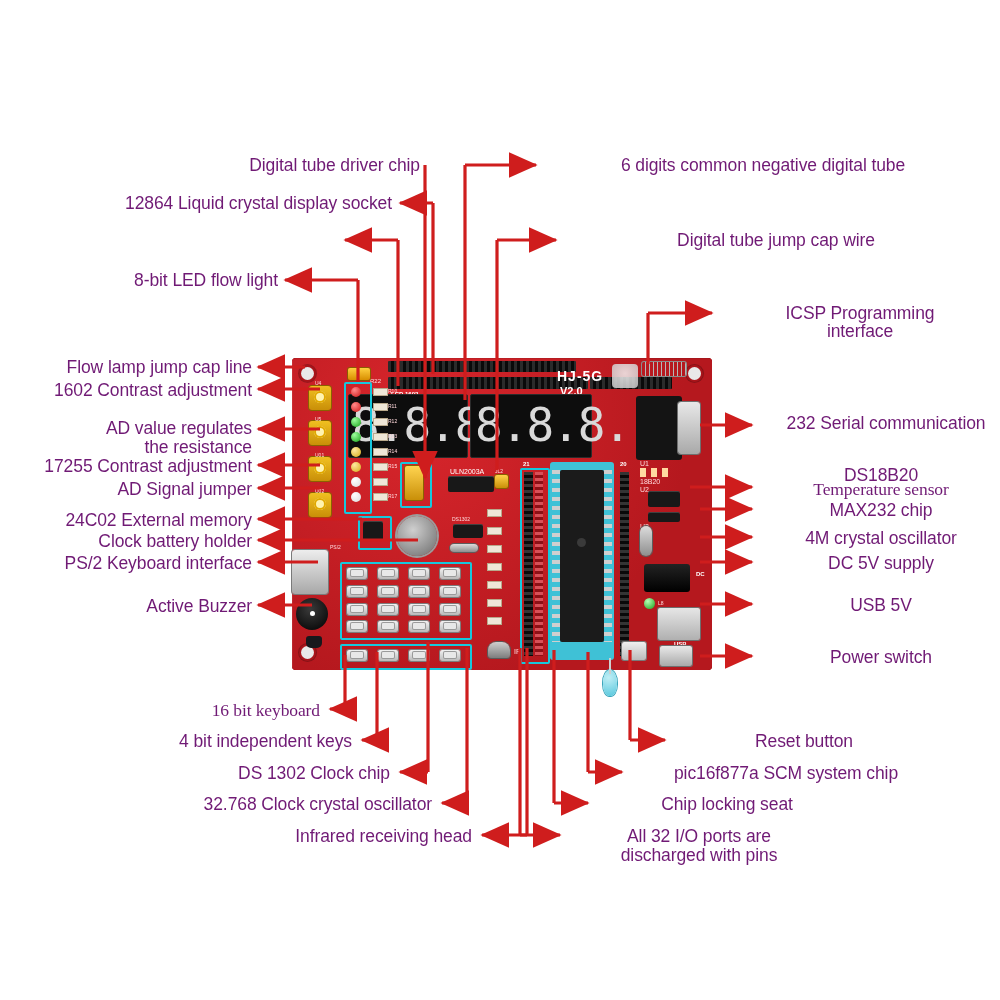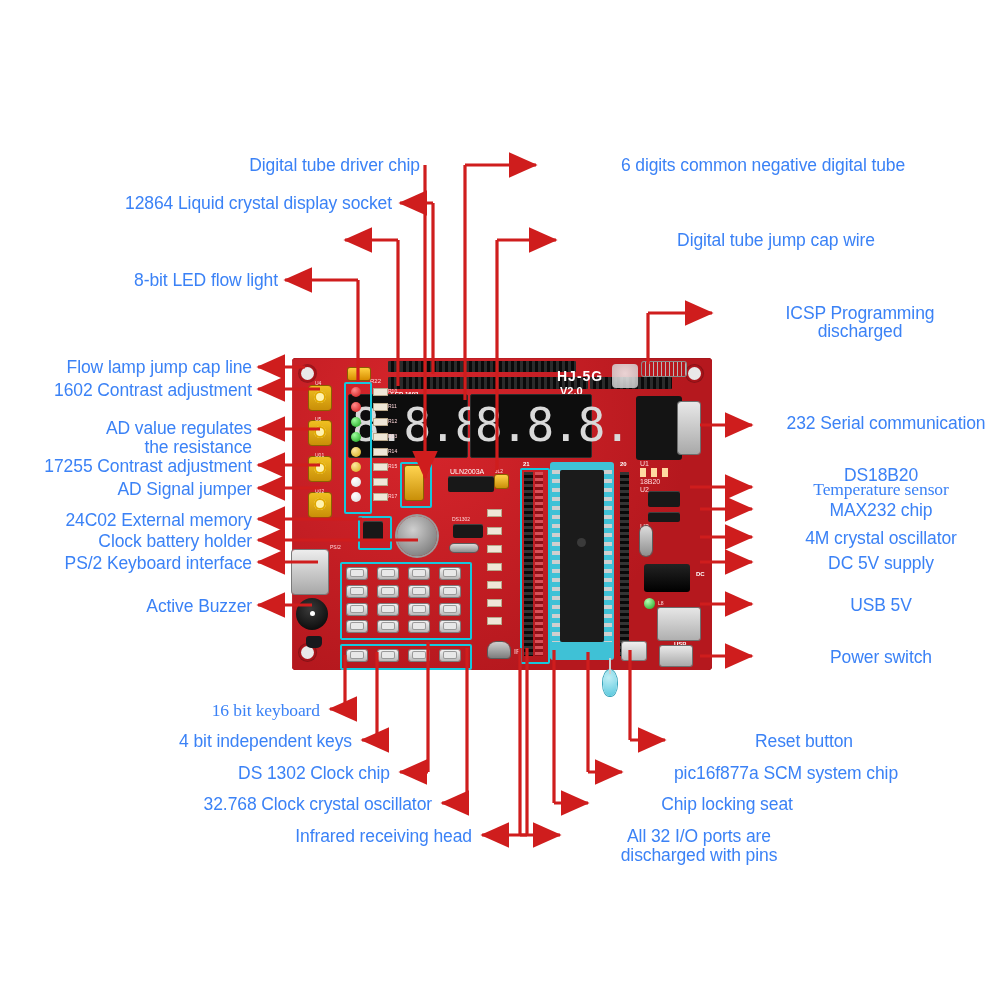--- a/index.html
+++ b/index.html
@@ -1,21 +1,21 @@
 <!DOCTYPE html>
 <html><head>
 <meta charset="utf-8">
 <style>
   html,body{margin:0;padding:0;background:#fff;}
   body{width:1000px;height:1000px;position:relative;overflow:hidden;
        font-family:"Liberation Sans","DejaVu Sans",sans-serif;}
   #stage{position:absolute;inset:0;width:1000px;height:1000px;background:#ffffff;}
 
   
-  .lbl{position:absolute;color:#3b82f6;font-size:17.5px;line-height:20px;
+  .lbl{position:absolute;color:#701a75;font-size:17.5px;line-height:20px;
        white-space:pre;letter-spacing:-0.1px;}
   .lbl.r{text-align:right;}
   .lbl.l{text-align:center;}
 
   
   #ann{position:absolute;left:0;top:0;width:1000px;height:1000px;pointer-events:none;}
 
   
   #board{position:absolute;left:292px;top:358px;width:420px;height:312px;
          background:#c41c22;border-radius:4px;
@@ -327,21 +327,21 @@
   <div class="lbl r" style="left:6px;top:456px;width:246px;">17255 Contrast adjustment</div>
   <div class="lbl r" style="left:60px;top:479px;width:192px;">AD Signal jumper</div>
   <div class="lbl r" style="left:10px;top:510px;width:242px;">24C02 External memory</div>
   <div class="lbl r" style="left:30px;top:531px;width:222px;">Clock battery holder</div>
   <div class="lbl r" style="left:20px;top:553px;width:232px;">PS/2 Keyboard interface</div>
   <div class="lbl r" style="left:60px;top:596px;width:192px;">Active Buzzer</div>
 
   <div class="lbl l" style="left:553px;top:155px;width:420px;">6 digits common negative digital tube</div>
   <div class="lbl l" style="left:586px;top:230px;width:380px;">Digital tube jump cap wire</div>
   <div class="lbl l" style="left:730px;top:303px;width:260px;">ICSP Programming</div>
-  <div class="lbl l" style="left:730px;top:321px;width:260px;">discharged</div>
+  <div class="lbl l" style="left:730px;top:321px;width:260px;">interface</div>
 
   <div class="lbl l" style="left:766px;top:413px;width:240px;">232 Serial communication</div>
   <div class="lbl l" style="left:766px;top:465px;width:230px;">DS18B20</div>
   <div class="lbl l" style="left:766px;top:479px;width:230px;font-family:Liberation Serif, serif;">Temperature sensor</div>
   <div class="lbl l" style="left:766px;top:500px;width:230px;">MAX232 chip</div>
   <div class="lbl l" style="left:766px;top:528px;width:230px;">4M crystal oscillator</div>
   <div class="lbl l" style="left:766px;top:553px;width:230px;">DC 5V supply</div>
   <div class="lbl l" style="left:766px;top:595px;width:230px;">USB 5V</div>
   <div class="lbl l" style="left:766px;top:647px;width:230px;">Power switch</div>
 

